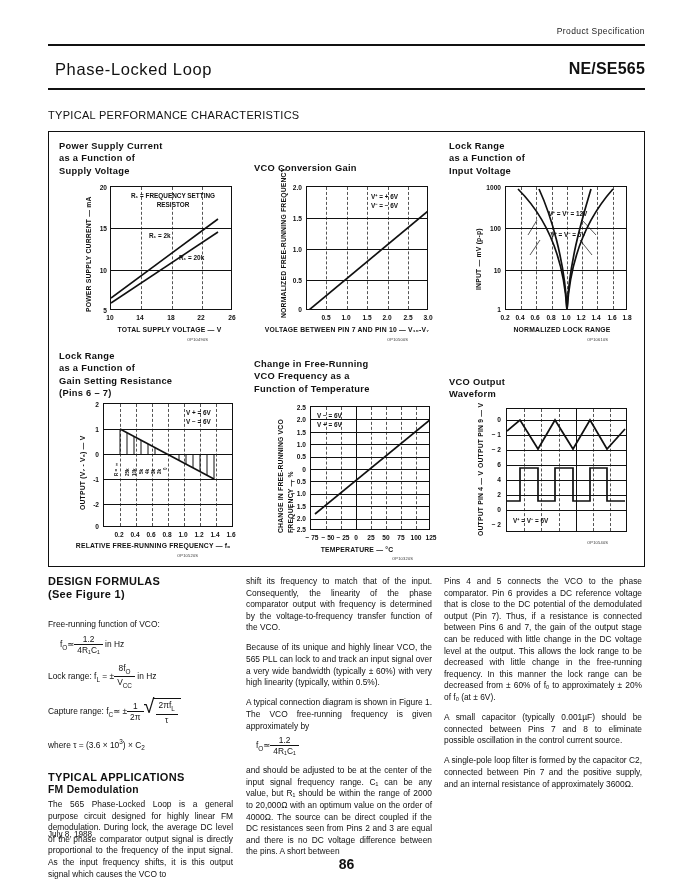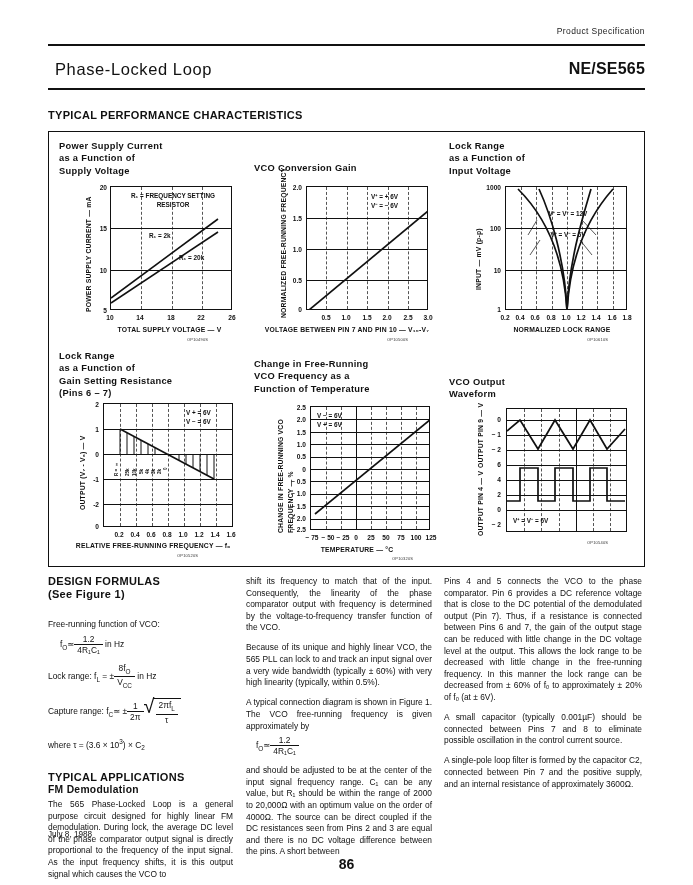--- a/index.html
+++ b/index.html
@@ -8,21 +8,21 @@
 
   
   .prod-spec{position:absolute;left:0;top:26px;width:645px;text-align:right;
              font-size:8.5px;letter-spacing:.4px;color:#222;}
   .rule{position:absolute;left:48px;width:597px;background:#111;}
   .rule.r1{top:44px;height:2px;}
   .rule.r2{top:88px;height:2px;}
   .doc-title{position:absolute;left:55px;top:60px;font-size:16.5px;letter-spacing:.6px;}
   .doc-part{position:absolute;right:48px;top:60px;font-size:16px;font-weight:bold;letter-spacing:.2px;}
 
-  .sec-title{position:absolute;left:48px;top:109px;font-size:11px;font-weight:bold;letter-spacing:.3px;}
+  .sec-title{position:absolute;left:48px;top:109px;font-size:11px;font-weight:normal;letter-spacing:.3px;}
 
   
   .charts-box{position:absolute;left:48px;top:131px;width:597px;height:436px;
               border:1px solid #111;box-sizing:border-box;}
 
   .panel{position:absolute;}
   .panel .ptitle{font-size:9.3px;font-weight:bold;line-height:12.4px;letter-spacing:.3px;white-space:pre-line;}
   .figcode{position:absolute;font-size:4px;color:#333;letter-spacing:.2px;}
 
   

